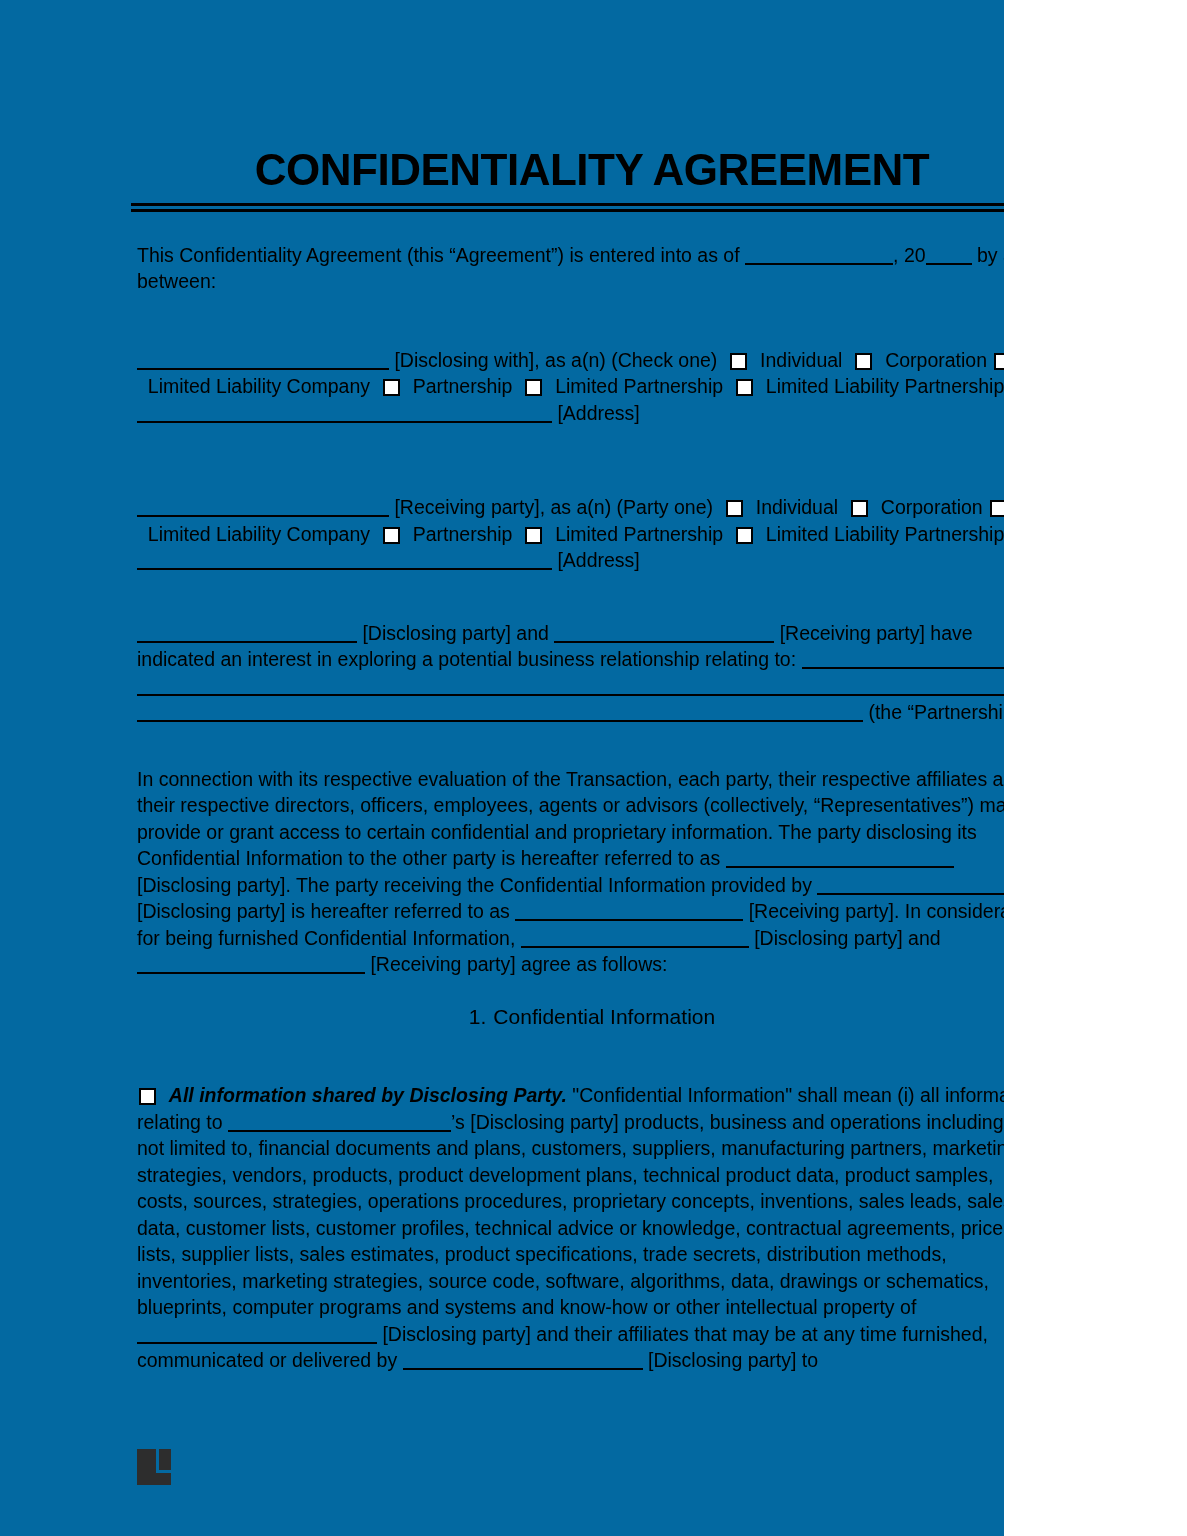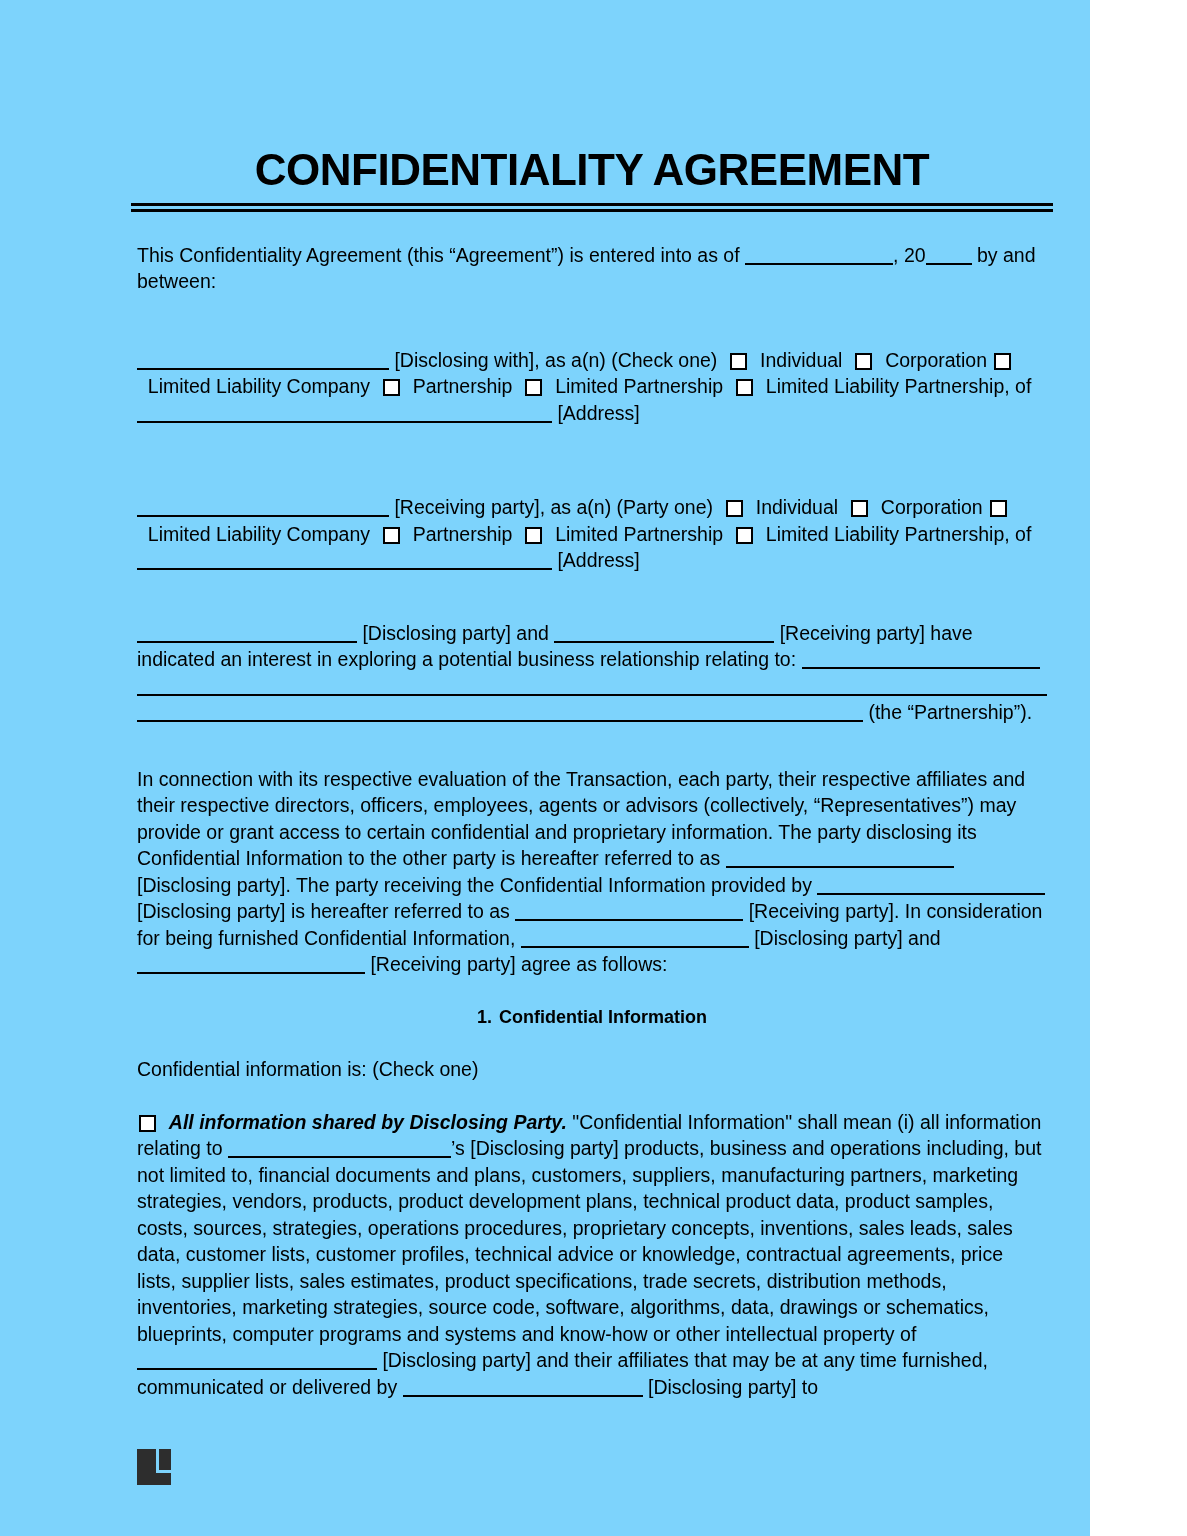--- a/index.html
+++ b/index.html
@@ -6,23 +6,23 @@
     margin: 0;
     padding: 0;
     background: #ffffff;
   }
   body {
     font-family: "Liberation Sans", sans-serif;
     color: #000000;
   }
   .page {
     position: relative;
-    width: 1090px;
+    width: 1004px;
     height: 1536px;
-    background: #7dd3fc;
+    background: #0369a1;
     box-sizing: border-box;
     overflow: hidden;
   }
   .content {
     position: absolute;
     left: 137px;
     top: 0;
     width: 910px;
   }
 
@@ -88,22 +88,22 @@
     border: 2px solid #000;
     background: #fff;
     vertical-align: -3px;
     box-sizing: border-box;
     margin: 0 2px;
   }
 
   .centered { text-align: center; }
   .section-heading {
     text-align: center;
-    font-size: 18px;
-    font-weight: bold;
+    font-size: 21px;
+    font-weight: normal;
     margin: 0;
     line-height: 26.5px;
   }
   .section-heading .num { margin-right: 7px; }
   b, .bold { font-weight: bold; font-style: italic; }
 
   
   .logo {
     position: absolute;
     left: 137px;
@@ -145,21 +145,20 @@
     <div class="gap-40"></div>
 
     <p class="para"><span>In connection with its respective evaluation of the Transaction, each party, their respective affiliates and their respective directors, officers, employees, agents or advisors (collectively, “Representatives”) may provide or grant access to certain confidential and proprietary information. The party disclosing its Confidential Information to the other party is hereafter referred to as </span><span class="blank b-mid"></span><span> [Disclosing party]. The party receiving the Confidential Information provided by </span><span class="blank b-mid"></span><span> [Disclosing party] is hereafter referred to as </span><span class="blank b-mid"></span><span> [Receiving party]. In consideration for being furnished Confidential Information, </span><span class="blank b-mid"></span><span> [Disclosing party] and </span><span class="blank b-mid"></span><span> [Receiving party] agree as follows:</span></p>
 
     <div class="gap-26"></div>
 
     <p class="section-heading"><span class="num">1.</span><span>Confidential Information</span></p>
 
     <div class="gap-26"></div>
 
-    <p class="para">Confidential information is: (Check one)</p>
 
     <div class="gap-26"></div>
 
     <p class="para"><span class="cb"></span>&nbsp;&nbsp;<b>All information shared by Disclosing Party.</b><span> "Confidential Information" shall mean (i) all information relating to </span><span class="blank b-name"></span><span>’s [Disclosing party] products, business and operations including, but not limited to, financial documents and plans, customers, suppliers, manufacturing partners, marketing strategies, vendors, products, product development plans, technical product data, product samples, costs, sources, strategies, operations procedures, proprietary concepts, inventions, sales leads, sales data, customer lists, customer profiles, technical advice or knowledge, contractual agreements, price lists, supplier lists, sales estimates, product specifications, trade secrets, distribution methods, inventories, marketing strategies, source code, software, algorithms, data, drawings or schematics, blueprints, computer programs and systems and know-how or other intellectual property of </span><span class="blank b-disc"></span><span> [Disclosing party] and their affiliates that may be at any time furnished, communicated or delivered by </span><span class="blank b-disc"></span><span> [Disclosing party] to</span></p>
 
   </div>
 
   <svg class="logo" viewBox="0 0 34 36" xmlns="http://www.w3.org/2000/svg">
     <path d="M0 0 H19 V24 H34 V36 H0 Z" fill="#2d2d2d"></path>
     <path d="M22 0 H34 V21 H22 Z" fill="#2d2d2d"></path>

